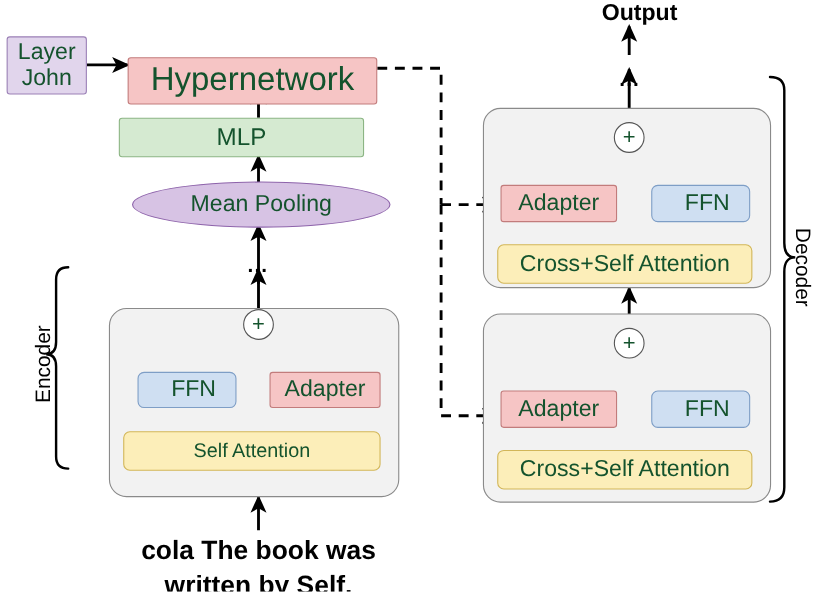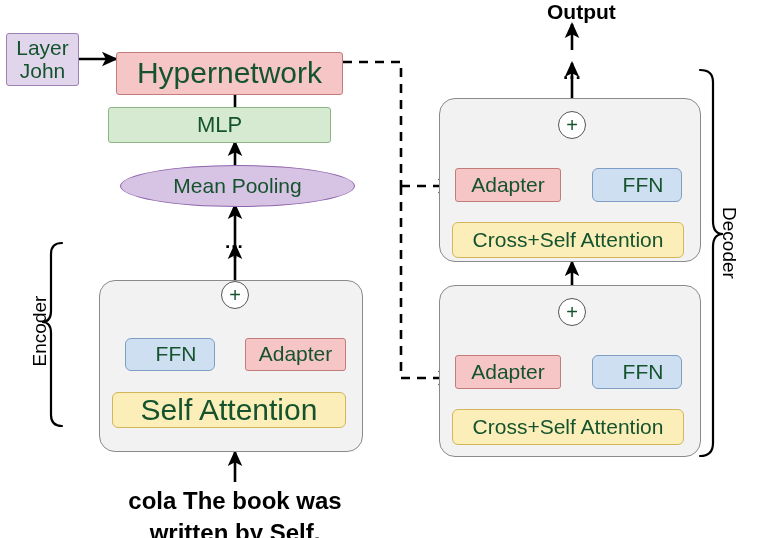--- a/index.html
+++ b/index.html
@@ -186,21 +186,21 @@
   <div class="dots" style="left:225px; top:231px; font-size:19px;">...</div>
 
   <div class="node n-blue r6" style="left:125px; top:338px; width:90px; height:33px; font-size:21px;">
     <span>FFN</span>
   </div>
 
   <div class="node n-pink r3" style="left:245px; top:338px; width:101px; height:33px; font-size:21px;">
     <span>Adapter</span>
   </div>
 
-  <div class="node n-yellow r6" style="left:112px; top:392px; width:234px; height:36px; font-size:30px;justify-content:center;">
+  <div class="node n-yellow r6" style="left:112px; top:392px; width:234px; height:36px; font-size:18px;justify-content:center;">
     <span>Self Attention</span>
   </div>
 
   <div class="node vcenter" style="left:221px; top:281px; width:28px; height:28px; border-radius:50%;
        background:#ffffff; border:1.7px solid #555; font-size:20px; line-height:1;">
     <span>+</span>
   </div>
 
   <div class="node n-pink r3" style="left:455px; top:168px; width:106px; height:34px; font-size:21px;">
     <span>Adapter</span>

